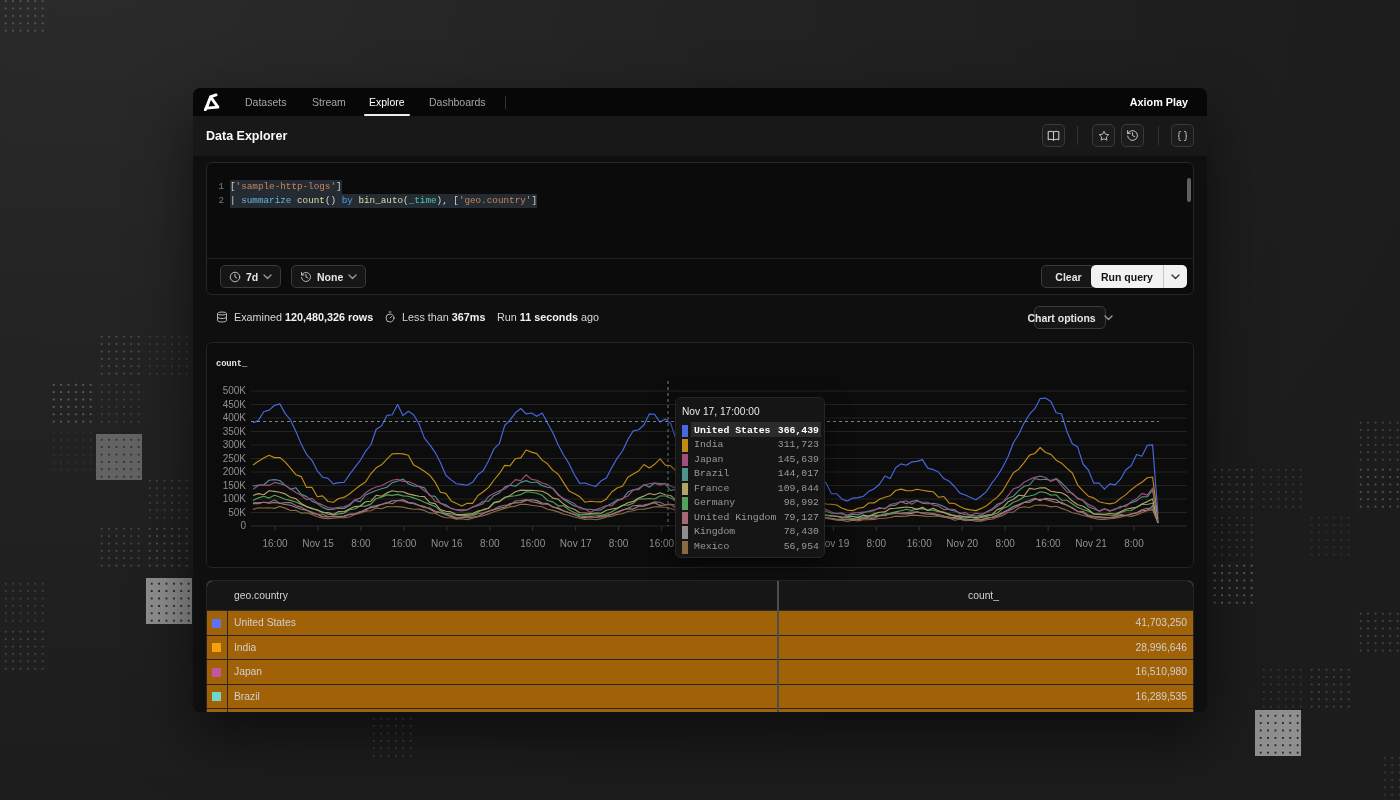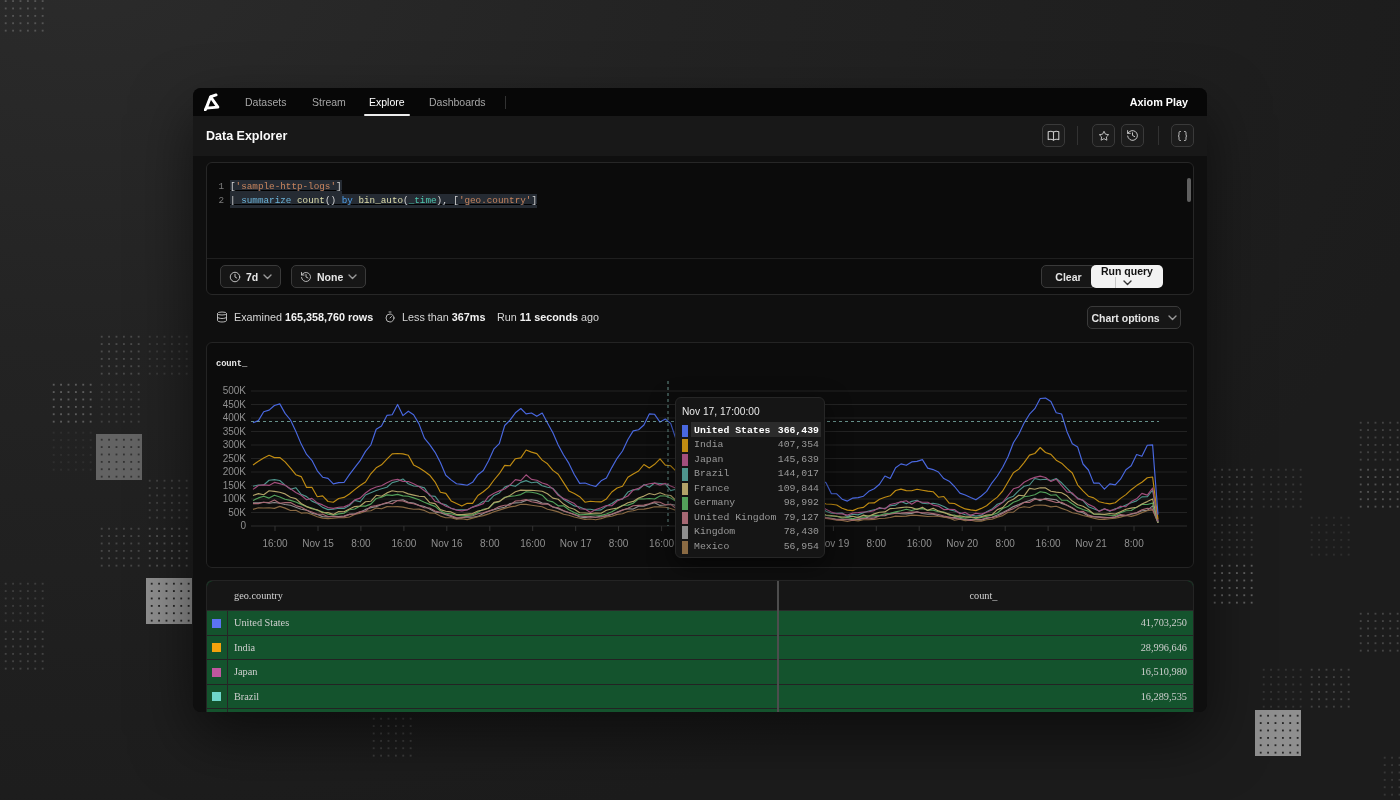--- a/index.html
+++ b/index.html
@@ -23,49 +23,49 @@
 .ibtn { position:absolute; width:23px; height:23px; top:8px; border:1px solid #3a3a3a; border-radius:5px;
   display:flex; align-items:center; justify-content:center; background:#1c1c1c; }
 .isep { position:absolute; top:10px; width:1px; height:19px; background:#323232; }
 .content { position:absolute; left:0; top:68px; width:100%; height:556px; background:#0f0f0f; }
 .editor { position:absolute; left:13px; top:6px; width:988px; height:133px; background:#0b0b0b;
   border:1px solid #272727; border-radius:6px; }
 .code { position:absolute; left:0; top:0; width:100%; height:95px; font-family:"Liberation Mono",monospace;
   font-size:9.3px; line-height:14px; }
 .cl { position:absolute; left:0; width:100%; height:14px; }
 .ln { position:absolute; width:17px; text-align:right; color:#7c7c7c; }
-.ct { position:absolute; left:23px; white-space:pre;text-decoration:underline; }
+.ct { position:absolute; left:23px; white-space:pre; }
 .sel { background:#252b33; }
 .k1 { color:#d4d4d4; } .str { color:#c8855e; } .kb { color:#6cb4da; } .fn { color:#dcdcaa; }
 .kw { color:#4d9fea; } .tm { color:#4ec9b0; }
 .sbthumb { position:absolute; right:2px; top:15px; width:4px; height:24px; background:#606060; border-radius:2px; }
 .etools { position:absolute; left:0; top:95px; width:100%; height:37px; border-top:1px solid #1f1f1f; }
 .btn { position:absolute; top:6px; height:23px; border:1px solid #3a3a3a; border-radius:5px; background:#161616;
   display:flex; align-items:center; gap:5px; padding:0 8px; font-size:10.5px; font-weight:600; color:#e6e6e6; white-space:nowrap; }
-.runq { position:absolute; top:6px; height:23px; border-radius:5px; background:#f2f2f2; display:flex; align-items:center;flex-direction:column; }
+.runq { position:absolute; top:6px; height:23px; border-radius:5px; background:#f2f2f2; display:flex; align-items:center; }
 .runq .txt { padding:0 10px; font-size:10.5px; font-weight:700; color:#111; }
 .btn svg { flex:none; }
 .runq .dd { width:24px; height:23px; border-left:1px solid #c6c6c6; display:flex; align-items:center; justify-content:center; }
 .srow { position:absolute; left:13px; top:150px; width:988px; height:30px; }
 .sitem { position:absolute; top:0; height:22px; display:flex; align-items:center; gap:6px; font-size:10.8px; color:#d6d6d6; white-space:nowrap; }
 .sitem b { color:#f2f2f2; }
 .chpanel { position:absolute; left:13px; top:186px; width:988px; height:226px; background:#0c0c0c;
   border:1px solid #242424; border-radius:6px; }
 .chpanel .ti { position:absolute; left:9px; top:16px; font-family:"Liberation Mono",monospace; font-size:8.8px; font-weight:700; color:#e8e8e8; letter-spacing:-0.1px; }
 .tooltip { position:absolute; left:468px; top:54px; width:150px; height:161px; background:#151515;
   border:1px solid #262626; border-radius:6px; box-shadow:0 8px 24px rgba(0,0,0,.5);padding-left:8px; }
 .hlstrip { position:absolute; left:15px; top:24px; width:130px; height:15px; background:#2b2b2b; }
 .ttt { position:absolute; left:6px; top:8px; font-size:10.2px; color:#e8e8e8; }
 .ttr { position:absolute; left:5px; width:140px; height:14.5px; font-family:"Liberation Mono",monospace; font-size:9.8px; color:#9a9a9a; }
 .ttr .sw { position:absolute; left:0.5px; top:1px; width:6px; height:12.5px; }
 .ttr .nm { position:absolute; left:13px; top:1px; }
 .ttr .vl { position:absolute; right:2px; top:1px; }
 .ttr.hl { color:#fff; font-weight:700; }
-.tbpanel { position:absolute; left:13px; top:424px; width:988px; height:132px; background:#14532d;
-  border:1px solid #242424; border-radius:6px 6px 0 0; border-bottom:none; font-family:Liberation Serif, serif; }
+.tbpanel { position:absolute; left:13px; top:424px; width:988px; height:132px; background:#a16207;
+  border:1px solid #242424; border-radius:6px 6px 0 0; border-bottom:none; font-family:Liberation Sans, sans-serif; }
 .thead { position:absolute; left:0; top:0; width:100%; height:30px; background:#161616; border-bottom:1px solid #2a2a2a; border-radius:6px 6px 0 0; }
 .thead .c1 { position:absolute; left:27px; top:9px; font-size:10.3px; color:#d2d2d2; }
 .thead .c2 { position:absolute; left:571px; width:411px; top:9px; text-align:center; font-size:10.3px; color:#d2d2d2; }
 .tdiv { position:absolute; left:570px; top:0; width:2px; height:132px; background:#4d4d4d; }
 .swdiv { position:absolute; left:20px; top:30px; width:1px; height:102px; background:#262626; }
 .trow { position:absolute; left:0; width:100%; height:24.5px; border-bottom:1px solid #232323; }
 .trow .sq { position:absolute; left:5px; top:7.5px; width:9px; height:9px; }
 .trow .nm { position:absolute; left:27px; top:6px; font-size:10.3px; color:#cfcfcf; }
 .trow .vl { position:absolute; right:6px; top:6px; font-size:10.3px; color:#cfcfcf; }
 </style></head><body>
@@ -184,34 +184,34 @@
           </div>
       </div>
     </div>
     <div class="srow">
       <div class="sitem" style="left:10px">
           <svg width="12" height="12" viewBox="0 0 24 24" fill="none" stroke="#c9c9c9" stroke-width="1.8">
             <ellipse cx="12" cy="5" rx="9" ry="3"></ellipse>
             <path d="M3 5v14c0 1.66 4 3 9 3s9-1.34 9-3V5"></path>
             <path d="M3 12c0 1.66 4 3 9 3s9-1.34 9-3"></path>
           </svg>
-          <span>Examined <b>165,358,760 rows</b></span>
+          <span>Examined <b>120,480,326 rows</b></span>
         </div>
       <div class="sitem" style="left:178px">
           <svg width="12" height="12" viewBox="0 0 24 24" fill="none" stroke="#c9c9c9" stroke-width="1.8" stroke-linecap="round">
             <line x1="10" y1="2" x2="14" y2="2"></line>
             <line x1="12" y1="14" x2="15" y2="11"></line>
             <circle cx="12" cy="14" r="8"></circle>
           </svg>
           <span>Less than <b>367ms</b></span>
         </div>
       <div class="sitem" style="left:291px">
           <span>Run <b>11 seconds</b> ago</span>
         </div>
-      <div class="btn" style="left:881px;top:0;width:94px;justify-content:center">Chart options&nbsp;<svg width="9" height="6" viewBox="0 0 9 6" fill="none" stroke="#9a9a9a" stroke-width="1.4" stroke-linecap="round" stroke-linejoin="round">
+      <div class="btn" style="left:828px;top:0;width:72px;justify-content:center">Chart options&nbsp;<svg width="9" height="6" viewBox="0 0 9 6" fill="none" stroke="#9a9a9a" stroke-width="1.4" stroke-linecap="round" stroke-linejoin="round">
             <path d="M1 1l3.5 3.5L8 1"></path>
           </svg></div>
     </div>
     <div class="chpanel">
       <svg width="988" height="226" viewBox="0 0 988 226" style="position:absolute;left:0;top:0" font-family="Liberation Sans, sans-serif">
 <line x1="44" y1="183.0" x2="980" y2="183.0" stroke="#2c2c2c" stroke-width="1"></line>
           <line x1="44" y1="169.5" x2="980" y2="169.5" stroke="#232323" stroke-width="1"></line>
           <line x1="44" y1="156.0" x2="980" y2="156.0" stroke="#232323" stroke-width="1"></line>
           <line x1="44" y1="142.5" x2="980" y2="142.5" stroke="#232323" stroke-width="1"></line>
           <line x1="44" y1="129.0" x2="980" y2="129.0" stroke="#232323" stroke-width="1"></line>
@@ -291,21 +291,21 @@
           <div class="hlstrip"></div>
           <div class="ttt">Nov 17, 17:00:00</div>
           <div class="ttr hl" style="top:25.5px">
             <span class="sw" style="background:#4968e0"></span>
             <span class="nm">United States</span>
             <span class="vl">366,439</span>
           </div>
           <div class="ttr" style="top:40.1px">
             <span class="sw" style="background:#c08c12"></span>
             <span class="nm">India</span>
-            <span class="vl">407,354</span>
+            <span class="vl">311,723</span>
           </div>
           <div class="ttr" style="top:54.6px">
             <span class="sw" style="background:#a14e7c"></span>
             <span class="nm">Japan</span>
             <span class="vl">145,639</span>
           </div>
           <div class="ttr" style="top:69.2px">
             <span class="sw" style="background:#4e948c"></span>
             <span class="nm">Brazil</span>
             <span class="vl">144,017</span>

